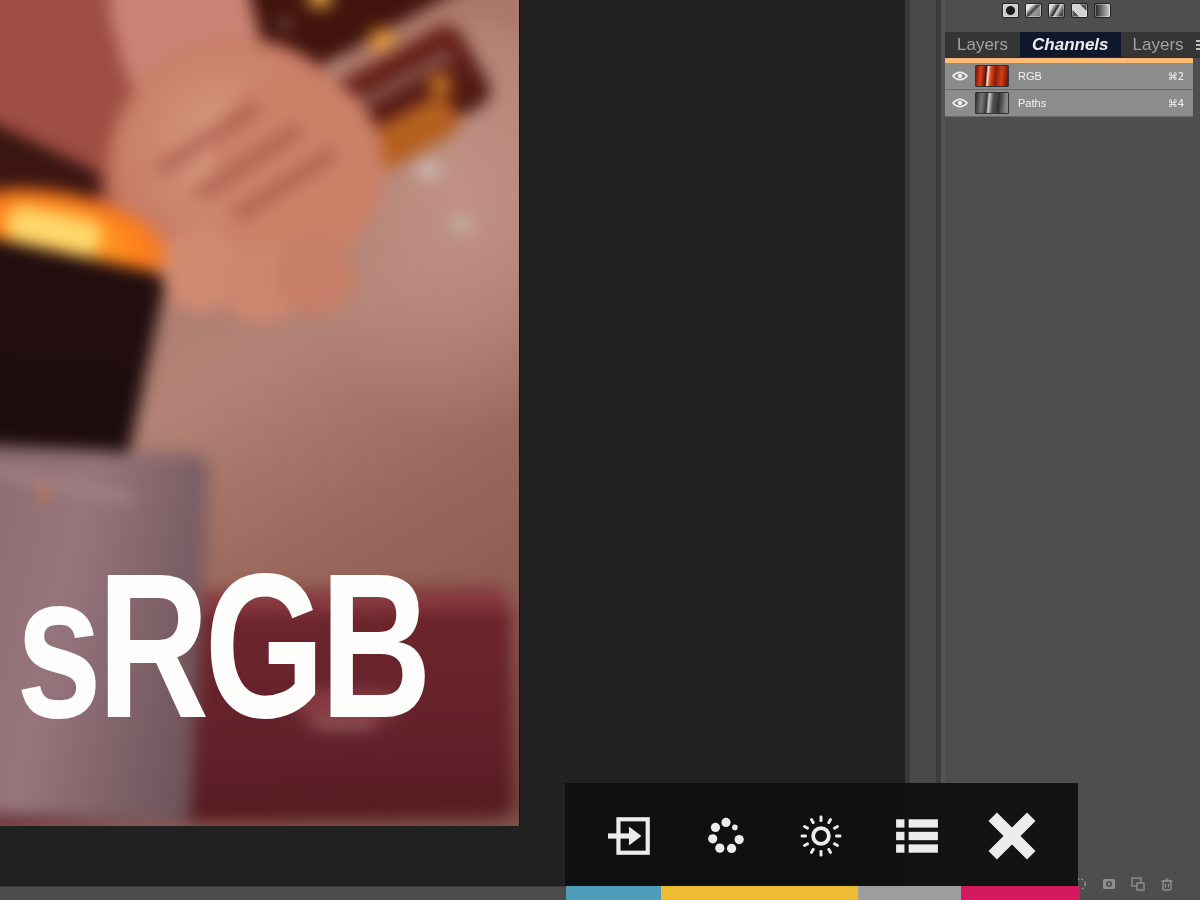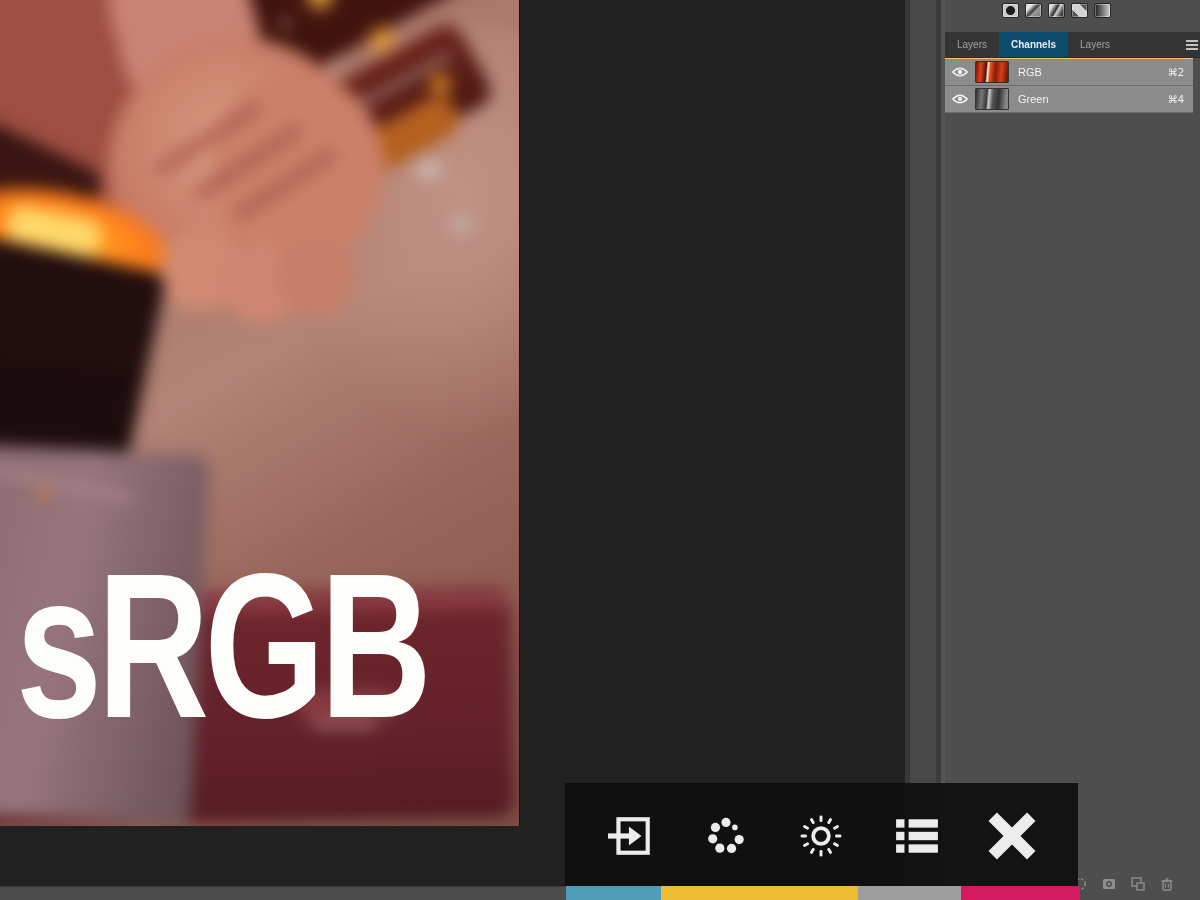--- a/index.html
+++ b/index.html
@@ -81,27 +81,27 @@
   .swatch-row{position:absolute;left:57px;top:3px;display:flex;gap:6px;}
   .swatch{width:17px;height:15px;border:1px solid #262626;border-radius:2px;box-sizing:border-box;
     box-shadow:inset 0 0 0 1px rgba(255,255,255,.35);}
   .sw1{background:radial-gradient(circle at 50% 50%,#1a1a1a 0 4px,#c9c9c9 5px);}
   .sw2{background:linear-gradient(135deg,#e2e2e2 25%,#3a3a3a 48%,#9a9a9a 60%,#777 100%);}
   .sw3{background:linear-gradient(120deg,#d8d8d8 20%,#2c2c2c 45%,#cfcfcf 55%,#444 80%);}
   .sw4{background:linear-gradient(45deg,#555 25%,#d2d2d2 26% 74%,#555 75%),linear-gradient(-45deg,#666 25%,#ccc 26%);}
   .sw5{background:linear-gradient(90deg,#1f1f1f,#cfcfcf);}
   .tabbar{position:absolute;left:0;top:32px;width:255px;height:26px;background:#353535;
     display:flex;align-items:stretch;border-bottom:1px solid #2c2c2c;box-sizing:border-box;}
-  .tab{padding:0 12px;display:flex;align-items:center;font-size:10px;color:#a2a2a2;cursor:default;}
-  .tab.active{background:#0c4a6e;color:#ececec;font-weight:bold;}
+  .tab{padding:0 12px;display:flex;align-items:center;font-size:17px;color:#a2a2a2;cursor:default;}
+  .tab.active{background:#0f172a;color:#ececec;font-weight:bold;font-style:italic;}
   .tab-menu{margin-left:auto;width:14px;display:flex;flex-direction:column;justify-content:center;gap:2px;padding-right:0;}
   .tab-menu i{display:block;width:12px;height:2px;background:#c2c2c2;}
   .rows{position:absolute;left:0;top:58px;width:248px;}
   .ch-row{height:26px;background:#8c8c8c;border-bottom:1px solid #6b6b6b;display:flex;align-items:center;}
-  .ch-row:first-child{border-top:1px solid #fdba74;}
+  .ch-row:first-child{border-top:5px solid #fdba74;}
   .eye{width:30px;display:flex;justify-content:center;align-items:center;}
   .thumb{width:34px;height:22px;border:1px solid #333;box-sizing:border-box;border-radius:1px;}
   .t-rgb{background:linear-gradient(95deg,#7a1208 0%,#d8441c 16%,#5f0d06 32%,#f5f0e8 37%,#e2551f 44%,#8a1a0a 60%,#d24018 78%,#6b1005 100%);}
   .t-red{background:linear-gradient(95deg,#cfcfcf 0%,#efefef 20%,#b5b5b5 34%,#ffffff 40%,#d8d8d8 55%,#bfbfbf 75%,#e8e8e8 100%);}
   .t-green{background:linear-gradient(95deg,#2e2e2e 0%,#777 18%,#3a3a3a 34%,#cfcfcf 40%,#555 52%,#333 70%,#888 92%);}
   .t-blue{background:linear-gradient(95deg,#292929 0%,#5f5f5f 18%,#303030 34%,#c4c4c4 40%,#4a4a4a 52%,#2c2c2c 70%,#6f6f6f 92%);}
   .ch-label{margin-left:9px;font-size:11px;color:#f2f2f2;flex:1;}
   .ch-short{margin-right:9px;font-size:10px;color:#f2f2f2;font-family:"DejaVu Sans",sans-serif;}
   .panel-bottom{position:absolute;left:0;top:868px;width:248px;height:32px;display:flex;align-items:center;
     justify-content:flex-end;gap:13px;padding-right:18px;box-sizing:border-box;}
@@ -199,21 +199,21 @@
       <span class="ch-short">⌘2</span>
     </div>
     <div class="ch-row">
       <span class="eye">
         <svg width="16" height="10" viewBox="0 0 20 12">
             <path d="M1 6 Q10 -3.5 19 6 Q10 15.5 1 6 Z" fill="none" stroke="#efefef" stroke-width="2"></path>
             <circle cx="10" cy="6" r="2.7" fill="#efefef"></circle>
           </svg>
       </span>
       <span class="thumb t-green"></span>
-      <span class="ch-label">Green</span>
+      <span class="ch-label">Paths</span>
       <span class="ch-short">⌘4</span>
     </div>
   </div>
 
   <div class="panel-bottom">
     <span class="pb-btn">
       <svg width="14" height="14" viewBox="0 0 14 14">
           <circle cx="7" cy="7" r="5.2" fill="none" stroke="#9a9a9a" stroke-width="1.6" stroke-dasharray="2 2.2"></circle>
         </svg>
     </span>

